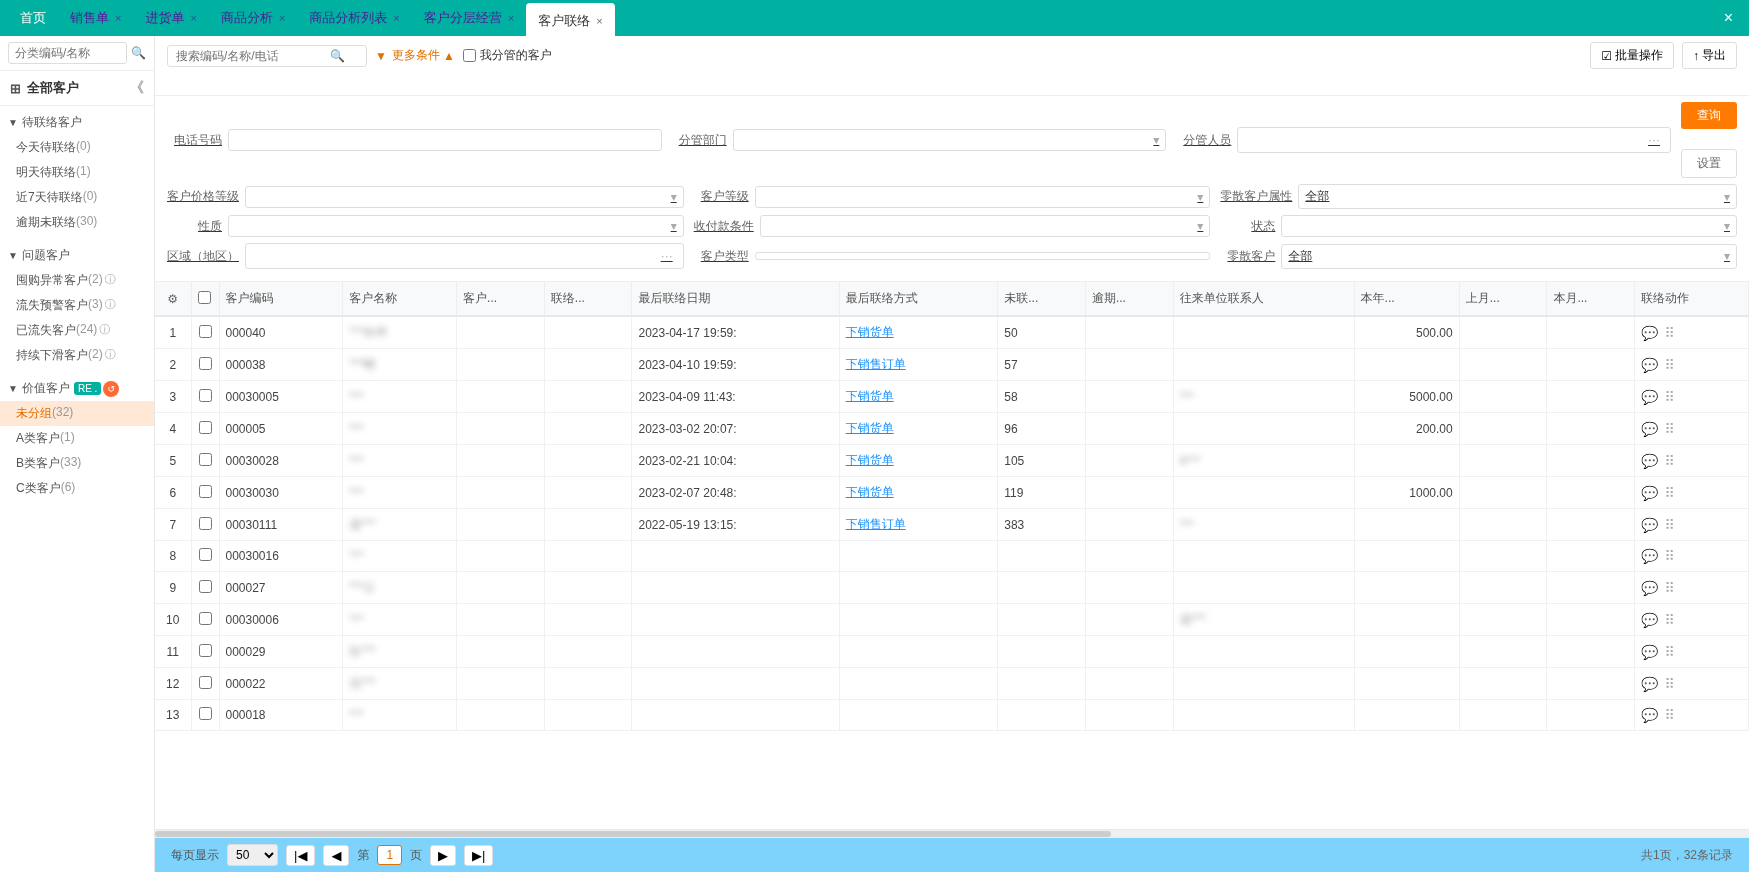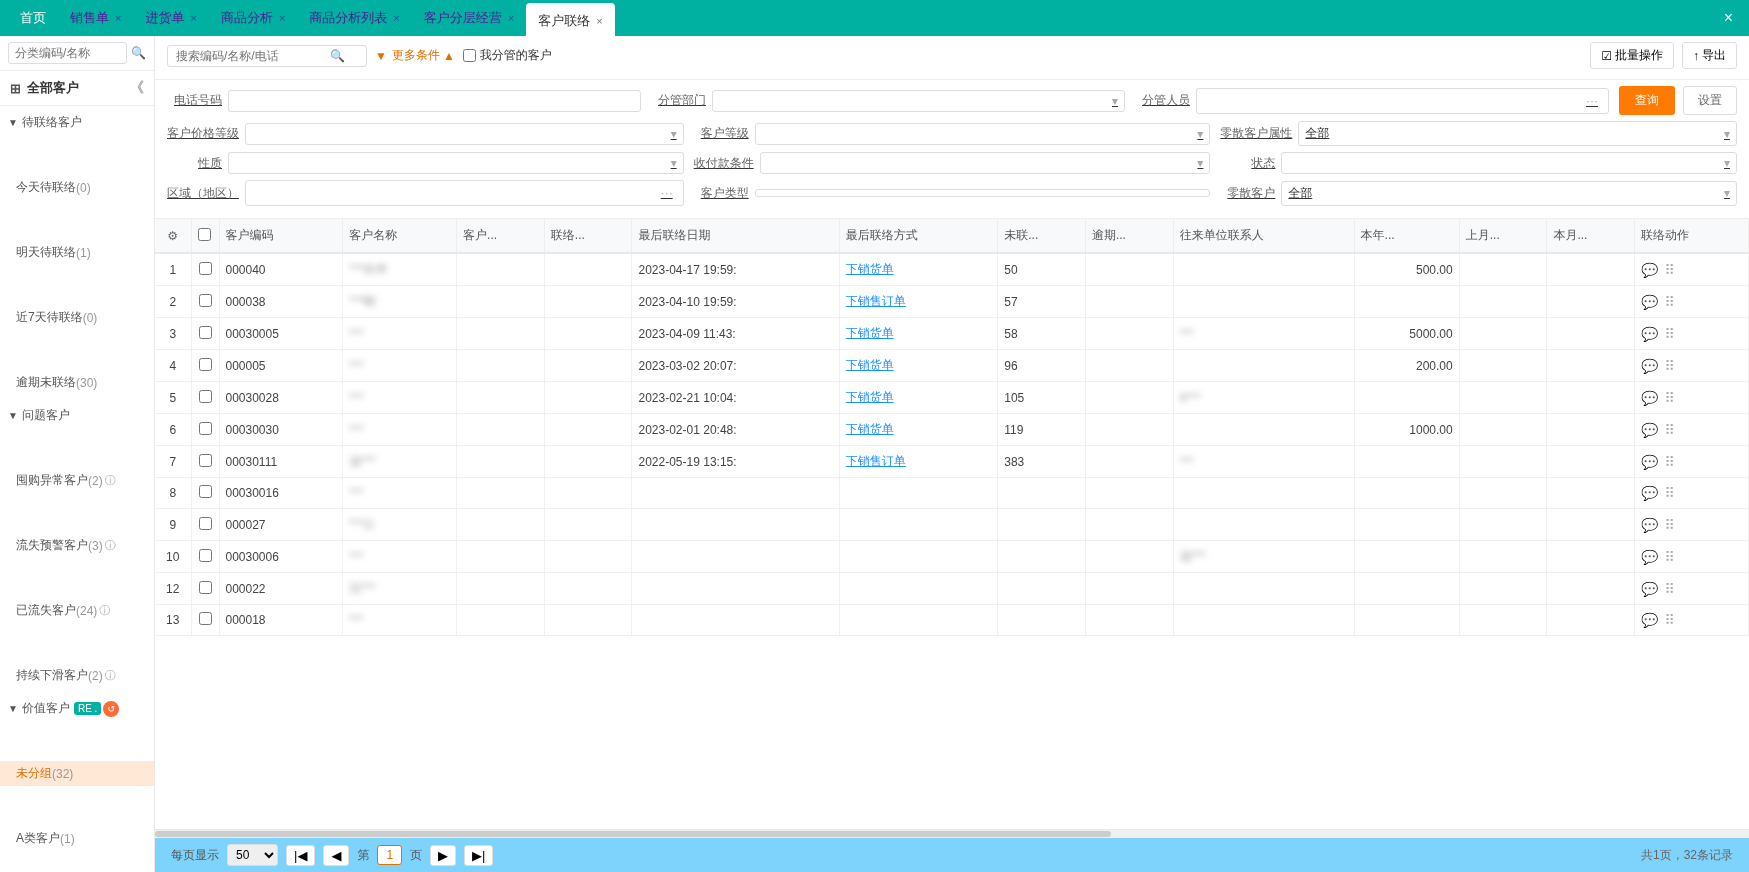--- a/index.html
+++ b/index.html
@@ -117,22 +117,21 @@
     .sidebar-group-title .arrow {
       margin-right: 4px;
       font-size: 10px;
     }
     .sidebar-item {
       padding: 4px 16px;
       cursor: pointer;
       color: #555;
       font-size: 12px;
       display: flex;
-      align-items: center;
-      margin-top: 40px;
+      align-items: flex-start;
     }
     .sidebar-item.active {
       background: #ffe8d6;
       color: #e07000;
     }
     .sidebar-item .count {
       color: #999;
     }
 
     
@@ -146,21 +145,21 @@
     
     .filter-bar {
       background: #fff;
       border-bottom: 1px solid #eee;
       padding: 6px 12px;
     }
     .filter-row1 {
       display: flex;
       align-items: center;
       gap: 8px;
-      margin-bottom: 4px;
+      margin-bottom: 20px;
     }
     .filter-search {
       display: flex;
       align-items: center;
       border: 1px solid #ddd;
       border-radius: 3px;
       padding: 3px 8px;
       width: 200px;
     }
     .filter-search input {
@@ -277,22 +276,22 @@
       color: #666;
       border: 1px solid #ddd;
       padding: 5px 14px;
       border-radius: 3px;
       cursor: pointer;
       font-size: 12px;
       white-space: nowrap;
     }
     .adv-filter-actions {
       display: flex;
-      flex-direction: row;
-      gap: 8px;
+      flex-direction: column;
+      gap: 20px;
       margin-left: auto;
     }
     .more-dots {
       color: #aaa;
       cursor: pointer;
       padding: 2px 4px;
     }
 
     
     .table-container {
@@ -792,21 +791,21 @@
         </div>
       </td>
     </tr>
             <tr>
       <td class="td-center">6</td>
       <td class="td-center"><input type="checkbox" style=""></td>
       <td>00030030</td>
       <td><span class="blurred">***</span></td>
       <td></td>
       <td></td>
-      <td>2023-02-01 20:48:</td>
+      <td>2023-02-07 20:48:</td>
       <td><span class="td-link">下销货单</span></td>
       <td>119</td>
       <td></td>
       <td><span class="blurred"></span></td>
       <td class="td-right">1000.00</td>
       <td></td>
       <td></td>
       <td>
         <div class="action-icons">
           <span title="chat">💬</span>
@@ -885,20 +884,42 @@
       <td class="td-center"><input type="checkbox" style=""></td>
       <td>00030006</td>
       <td><span class="blurred">***</span></td>
       <td></td>
       <td></td>
       <td></td>
       <td></td>
       <td></td>
       <td></td>
       <td><span class="blurred">迩***</span></td>
+      <td class="td-right"></td>
+      <td></td>
+      <td></td>
+      <td>
+        <div class="action-icons">
+          <span title="chat">💬</span>
+          <span title="more">⠿</span>
+        </div>
+      </td>
+    </tr>
+            <tr>
+      <td class="td-center">11</td>
+      <td class="td-center"><input type="checkbox" style=""></td>
+      <td>000029</td>
+      <td><span class="blurred">扯***</span></td>
+      <td></td>
+      <td></td>
+      <td></td>
+      <td></td>
+      <td></td>
+      <td></td>
+      <td><span class="blurred"></span></td>
       <td class="td-right"></td>
       <td></td>
       <td></td>
       <td>
         <div class="action-icons">
           <span title="chat">💬</span>
           <span title="more">⠿</span>
         </div>
       </td>
     </tr>

